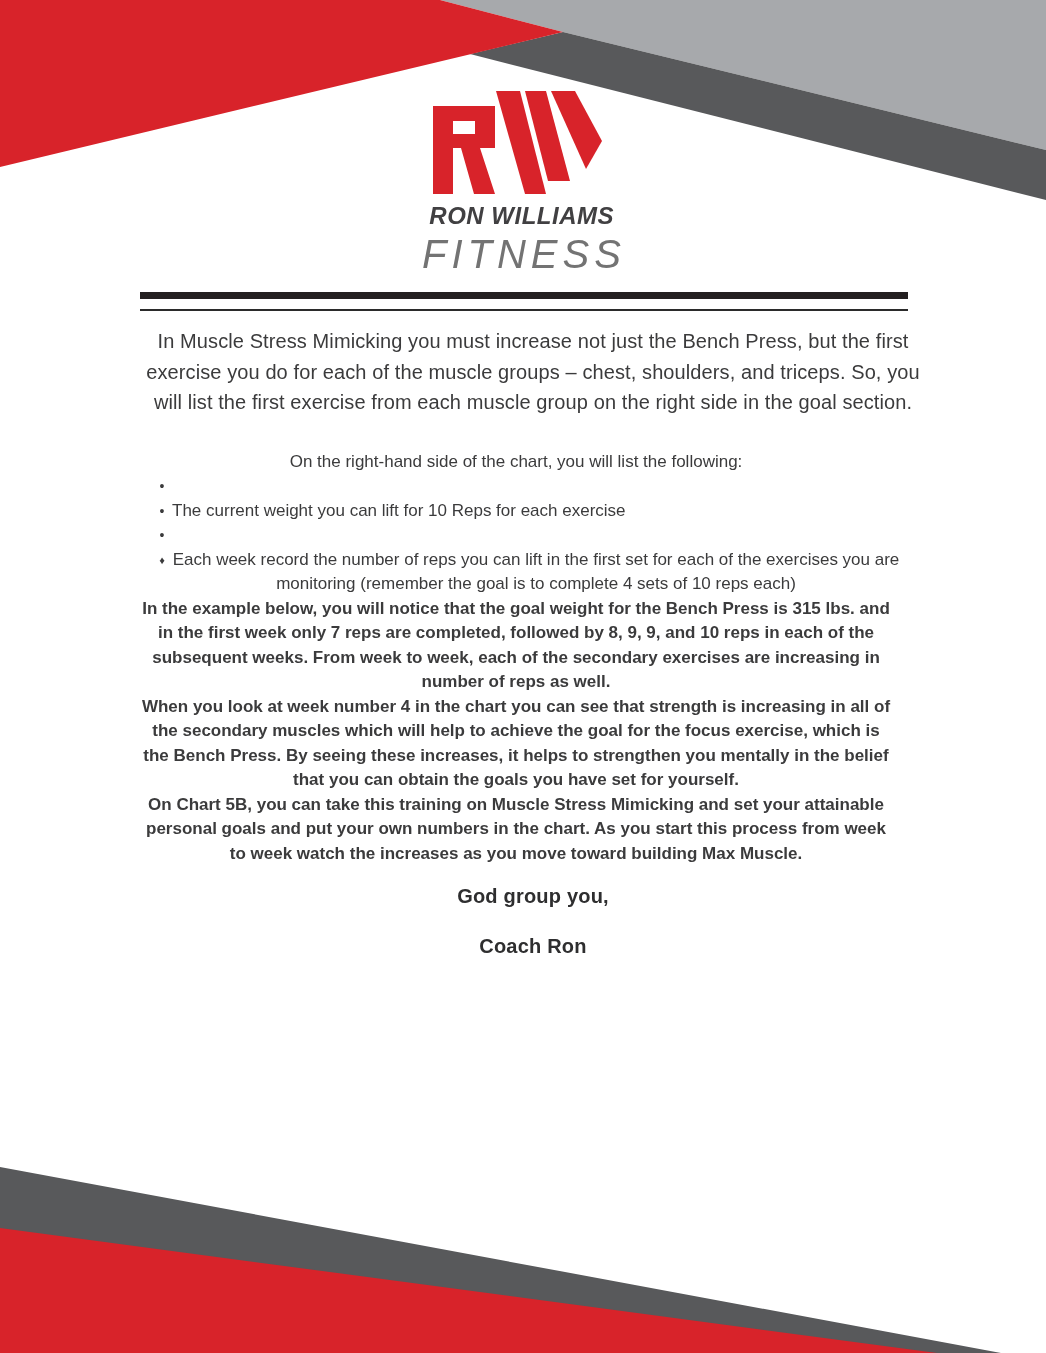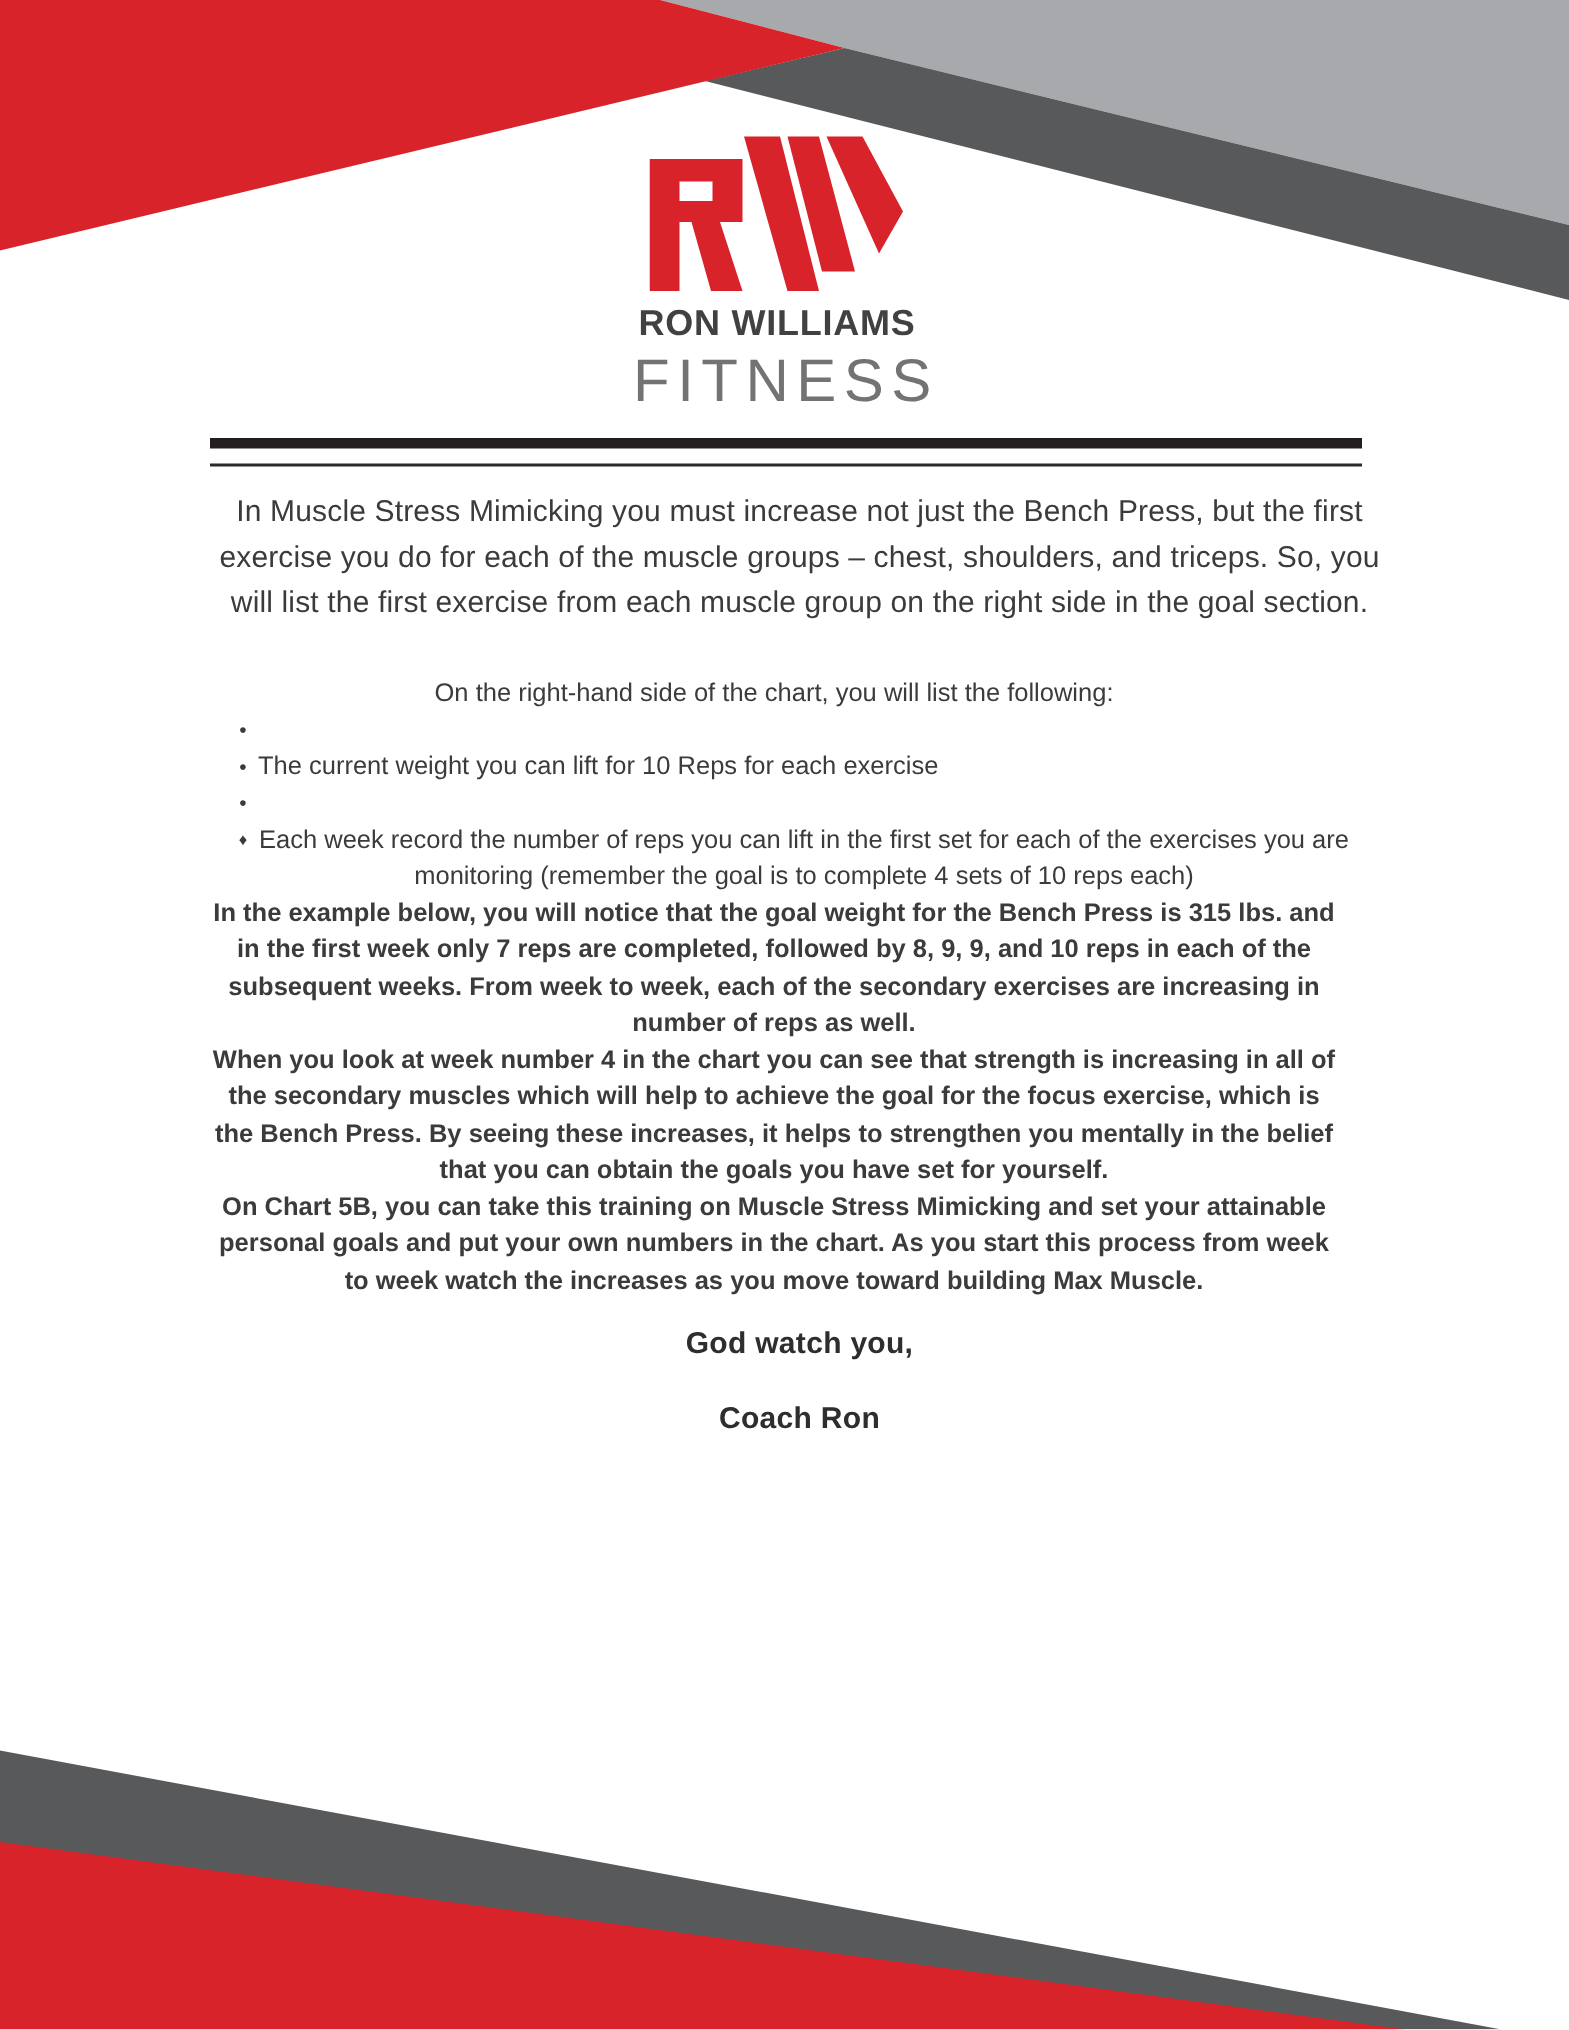--- a/index.html
+++ b/index.html
@@ -2,21 +2,21 @@
 <html><head>
 <meta charset="utf-8">
 <style>
   html,body{margin:0;padding:0;background:#ffffff;}
   body{width:1046px;height:1353px;position:relative;overflow:hidden;
        font-family:"Liberation Sans",sans-serif;color:#3b3b3c;}
   .art{position:absolute;left:0;display:block;}
   #header-art{top:0;}
   #footer-art{bottom:0;}
 
-  .logo{position:absolute;top:90px;left:422px;width:192px;text-align:center;}
+  .logo{position:absolute;top:90px;left:422px;width:192px;text-align:right;font-style:italic;}
   .rw-mark{display:block;margin:0 auto;}
   .brand-name{margin-top:8px;font-size:24px;font-weight:bold;letter-spacing:0.5px;
               color:#414042;white-space:nowrap;}
   .brand-sub{margin-top:2px;font-size:40px;font-weight:200;letter-spacing:5px;
              color:#737373;white-space:nowrap;}
 
   .rule-thick{position:absolute;left:140px;top:292px;width:768px;height:7px;background:#231f20;}
   .rule-thin{position:absolute;left:140px;top:309px;width:768px;height:2px;background:#2b2b2b;}
 
   .content{position:absolute;left:140px;top:326px;width:786px;text-align:center;}
@@ -75,20 +75,20 @@
     <li>
       <span class="bullet diamond">♦</span>
       <span>Each week record the number of reps you can lift in the first set for each of the exercises you are monitoring (remember the goal is to complete 4 sets of 10 reps each)</span>
     </li>
   </ul>
 
   <p class="small p-gap">In the example below, you will notice that the goal weight for the Bench Press is 315 lbs. and in the first week only 7 reps are completed, followed by 8, 9, 9, and 10 reps in each of the subsequent weeks. From week to week, each of the secondary exercises are increasing in number of reps as well.</p>
   <p class="small p-gap">When you look at week number 4 in the chart you can see that strength is increasing in all of the secondary muscles which will help to achieve the goal for the focus exercise, which is the Bench Press. By seeing these increases, it helps to strengthen you mentally in the belief that you can obtain the goals you have set for yourself.</p>
   <p class="small p-gap">On Chart 5B, you can take this training on Muscle Stress Mimicking and set your attainable personal goals and put your own numbers in the chart. As you start this process from week to week watch the increases as you move toward building Max Muscle.</p>
 
-  <p class="closing first">God watch you,</p>
+  <p class="closing first">God group you,</p>
   <p class="closing second">Coach Ron</p>
 </div>
 
 <svg id="footer-art" class="art" width="1046" height="190" viewBox="0 0 1046 190" aria-hidden="true">
   <polygon points="0,4 1001,190 0,190" fill="#58595b"></polygon>
   <polygon points="0,65 937,190 0,190" fill="#d8232a"></polygon>
 </svg>
 
 </body></html>

